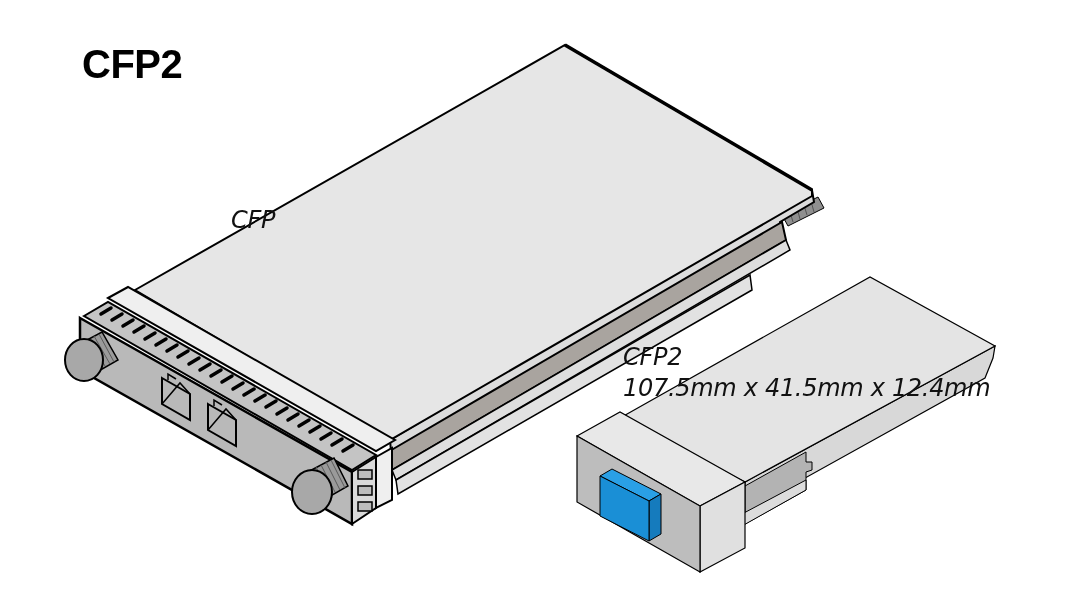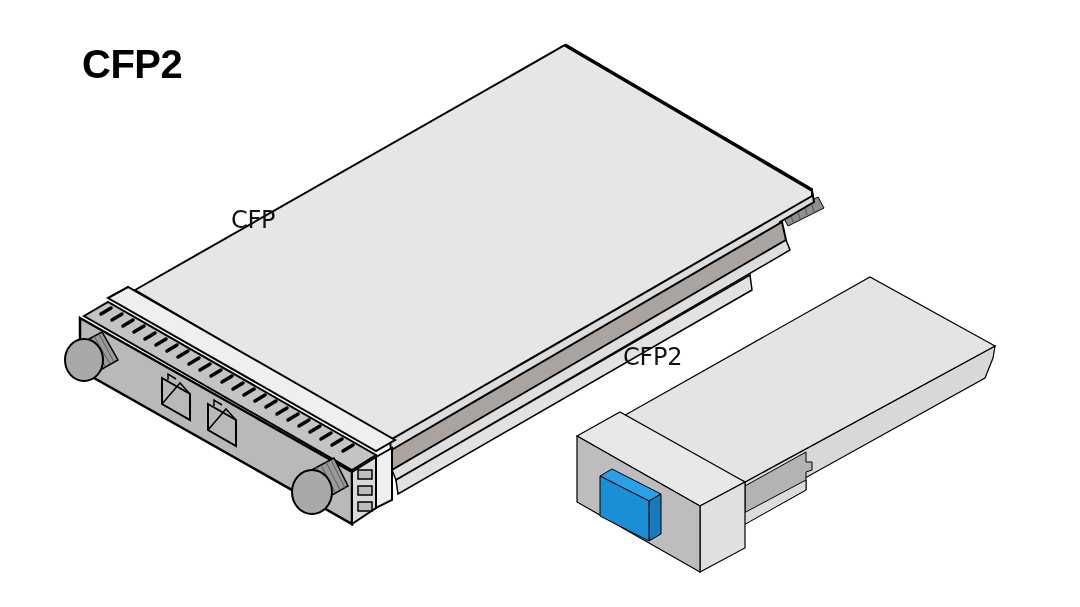--- a/index.html
+++ b/index.html
@@ -33,20 +33,21 @@
       letter-spacing: -0.5px;
     }
     .label {
       position: absolute;
       font-family: "DejaVu Sans", "Liberation Sans", sans-serif;
       font-size: 24px;
       line-height: 31px;
       color: #111;
       white-space: nowrap;
       letter-spacing: -0.3px;
+      font-style: italic;
     }
     .label .line {
       display: block;
     }
     #cfp-label {
       left: 231px;
       top: 205px;
     }
     #cfp2-label {
       left: 623px;
@@ -175,13 +176,14 @@
 </svg>
 
 <div class="title">CFP2</div>
 
 <div class="label" id="cfp-label">
   <span class="line">CFP</span>
 </div>
 
 <div class="label" id="cfp2-label">
   <span class="line">CFP2</span>
+  <span class="line">107.5mm x 41.5mm x 12.4mm</span>
 </div>
 
 </body></html>

